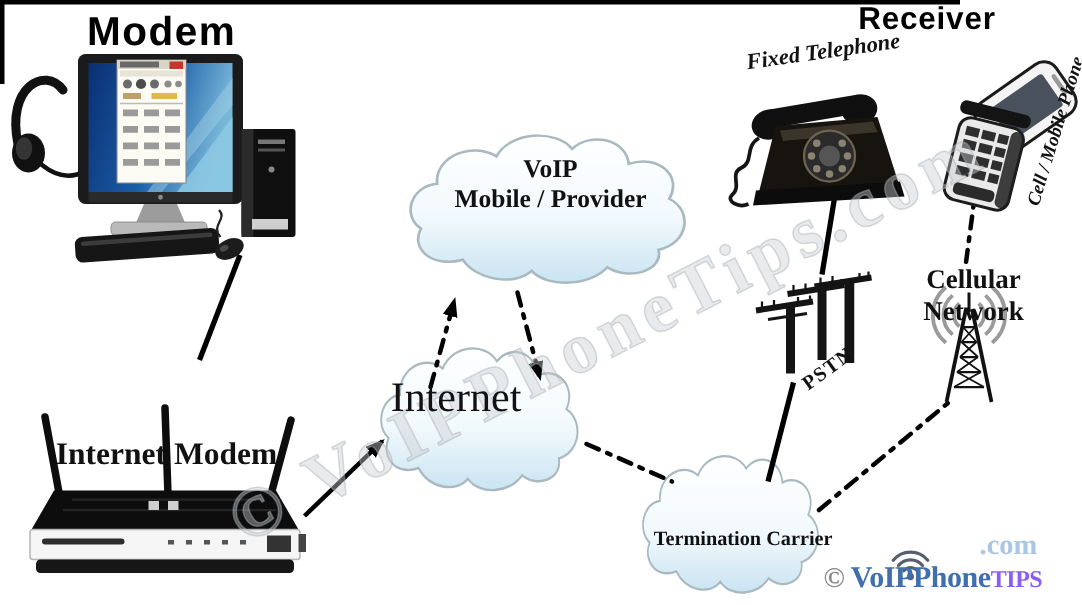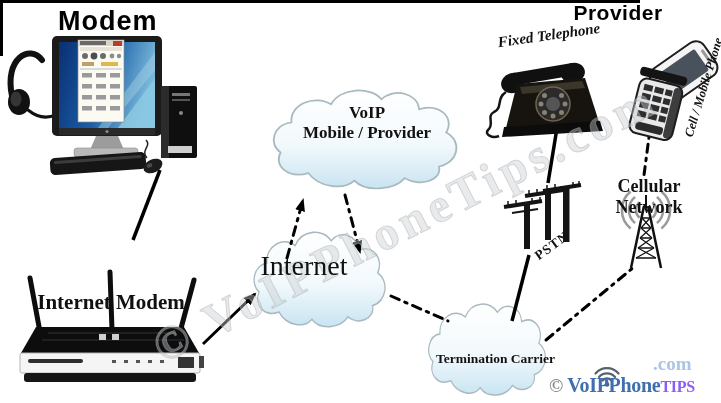--- a/index.html
+++ b/index.html
@@ -298,21 +298,21 @@
       <path d="M602.5,380.5 A6,6 0 0 1 611.5,380.5"></path>
       <path d="M599,377 A10.5,10.5 0 0 1 615,377"></path>
       <path d="M595.5,373.5 A15,15 0 0 1 618.5,373.5"></path>
       <circle cx="607" cy="384.5" r="2.3" fill="#57606b" stroke="none"></circle>
     </g>
   </svg>
 
   <div id="watermark" class="abs">© VoIPPhoneTips.com</div>
 
   <div id="caller-title" class="title center">Modem</div>
-  <div id="receiver-title" class="title center">Provider</div>
+  <div id="receiver-title" class="title center">Receiver</div>
 
   <div id="modem-label" class="label center">Internet Modem</div>
 
   <div id="fixed-el-label" class="label center">Fixed Telephone</div>
   <div id="cell-mobile-label" class="label center">Cell / Mobile Phone</div>
   <div id="cellnet-label" class="label center">Cellular Network</div>
   <div id="pstn-label" class="label center">PSTN</div>
 
   <div id="voip-l1" class="label center">VoIP</div>
   <div id="voip-l2" class="label center">Mobile / Provider</div>

